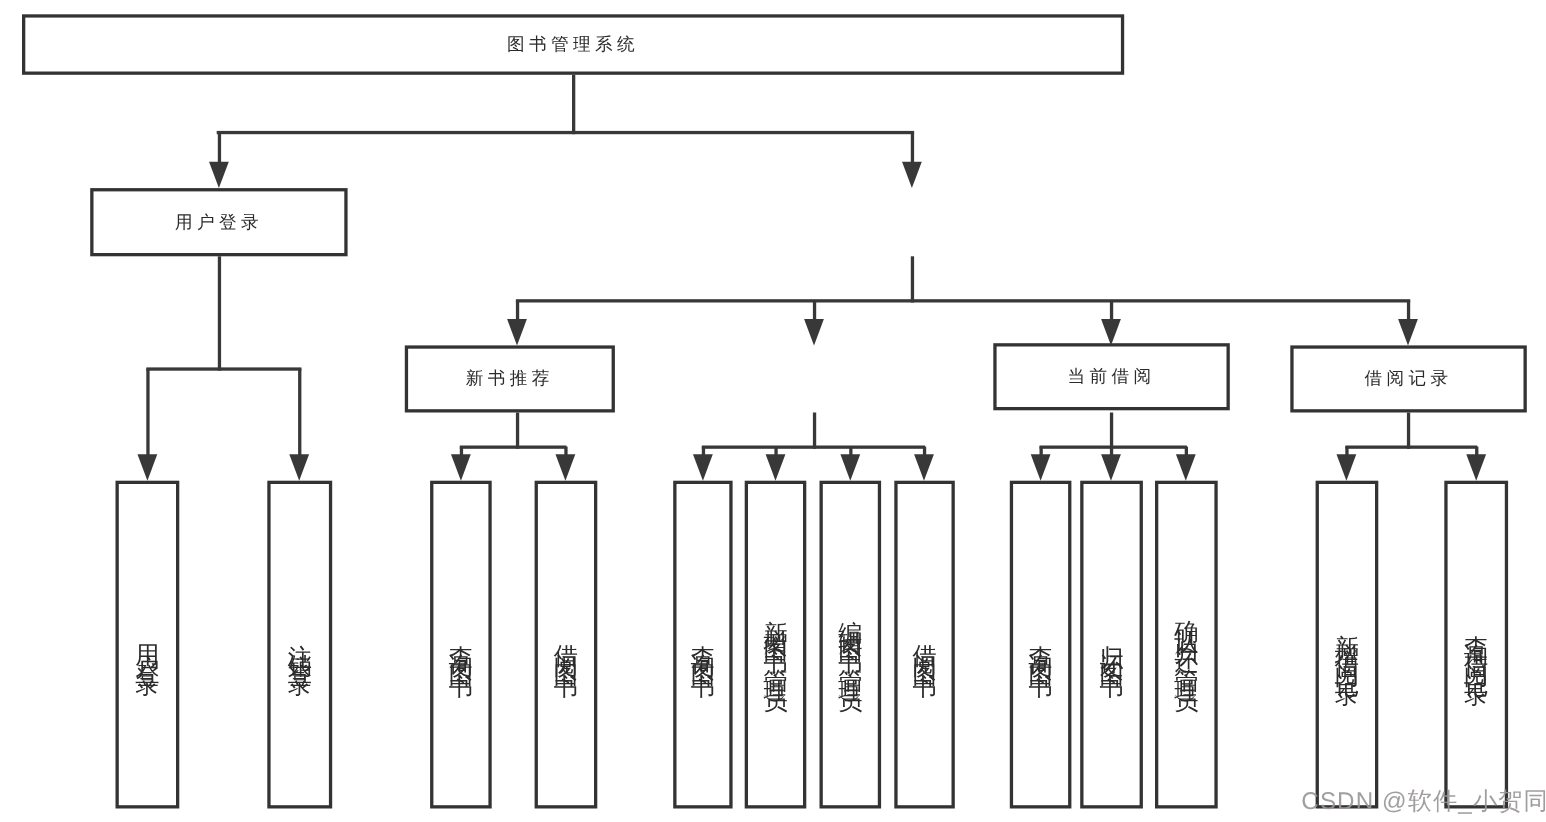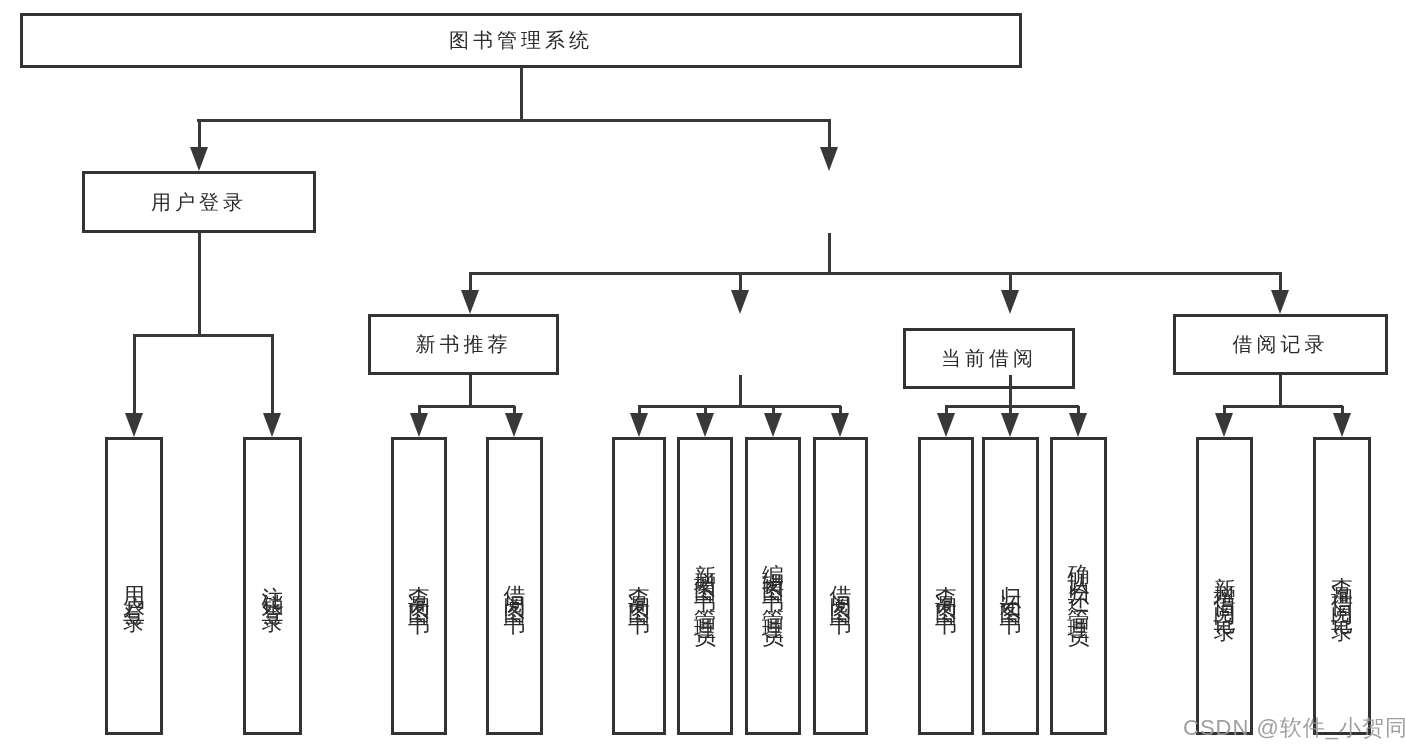--- a/index.html
+++ b/index.html
@@ -14,21 +14,21 @@
     position:absolute;
     border:3px solid #333333;
     background:#ffffff;
     display:flex;
     align-items:center;
     justify-content:center;
     box-sizing:border-box;
     color:#2b2b2b;
   }
   .box.h span{
-    font-size:20px;
+    font-size:16px;
     letter-spacing:4px;
     white-space:nowrap;
     color:#2b2b2b;
   }
   .box.leaf .vtext{
     writing-mode:vertical-rl;
     text-orientation:mixed;
     font-size:22px;
     letter-spacing:9px;
     line-height:1;
@@ -60,21 +60,21 @@
     <span>图书管理系统</span>
   </div>
 
   <div class="box h" style="left:82px;top:171px;width:234px;height:62px">
     <span>用户登录</span>
   </div>
 
   <div class="box h" style="left:368px;top:314px;width:191px;height:61px">
     <span>新书推荐</span>
   </div>
-  <div class="box h" style="left:903px;top:328px;width:172px;height:61px">
+  <div class="box h" style="left:903px;top:312px;width:215px;height:61px">
     <span>当前借阅</span>
   </div>
   <div class="box h" style="left:1173px;top:314px;width:215px;height:61px">
     <span>借阅记录</span>
   </div>
 
   <div class="box leaf" style="left:105px;top:437px;width:58px;height:298px">
     <span class="vtext">用户登录</span>
   </div>
   <div class="box leaf" style="left:243px;top:437px;width:59px;height:298px">

